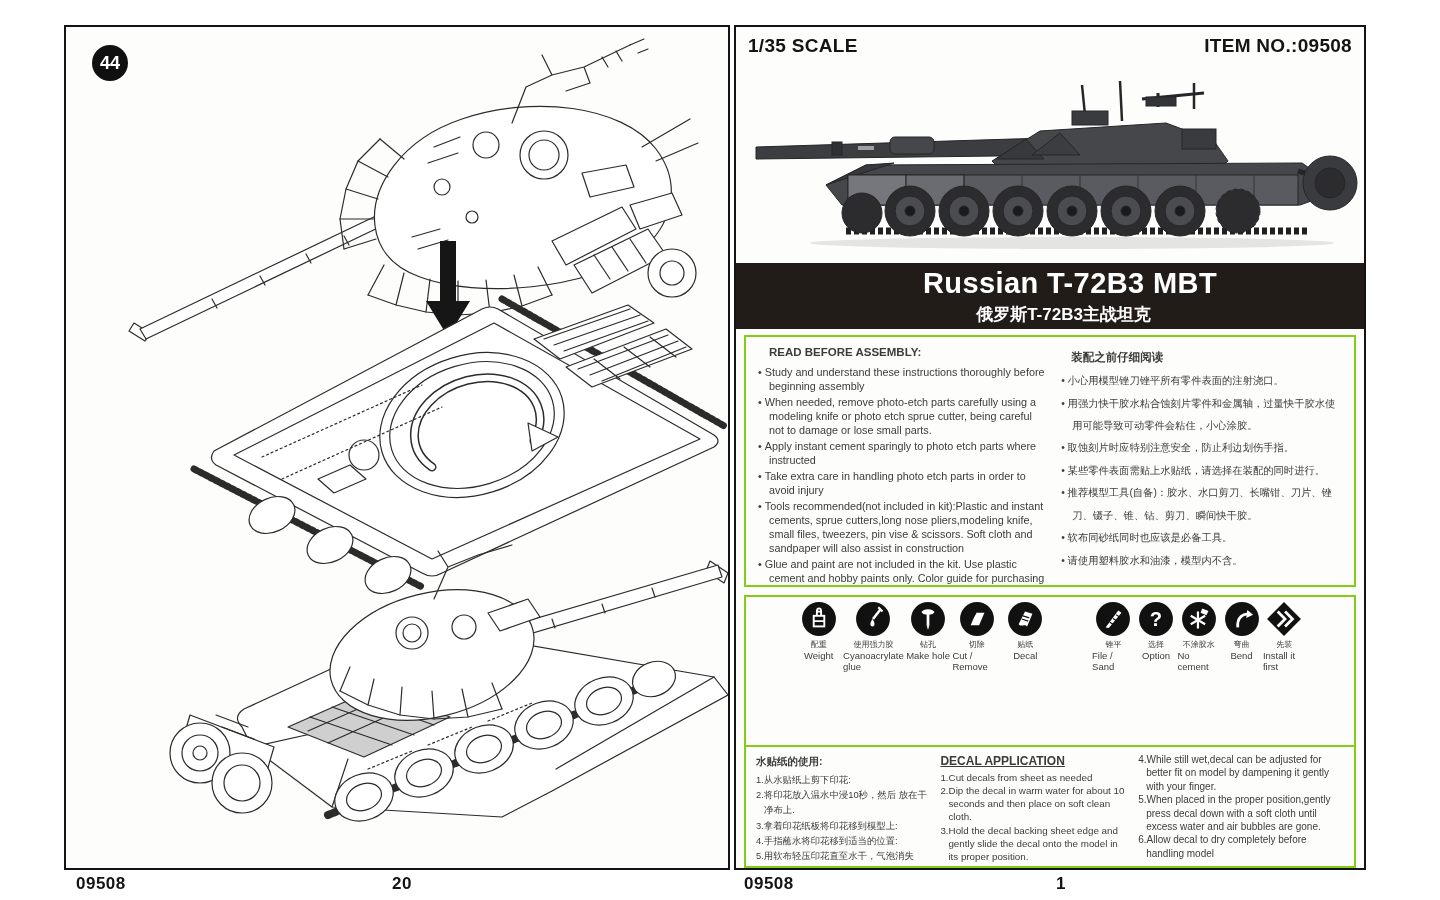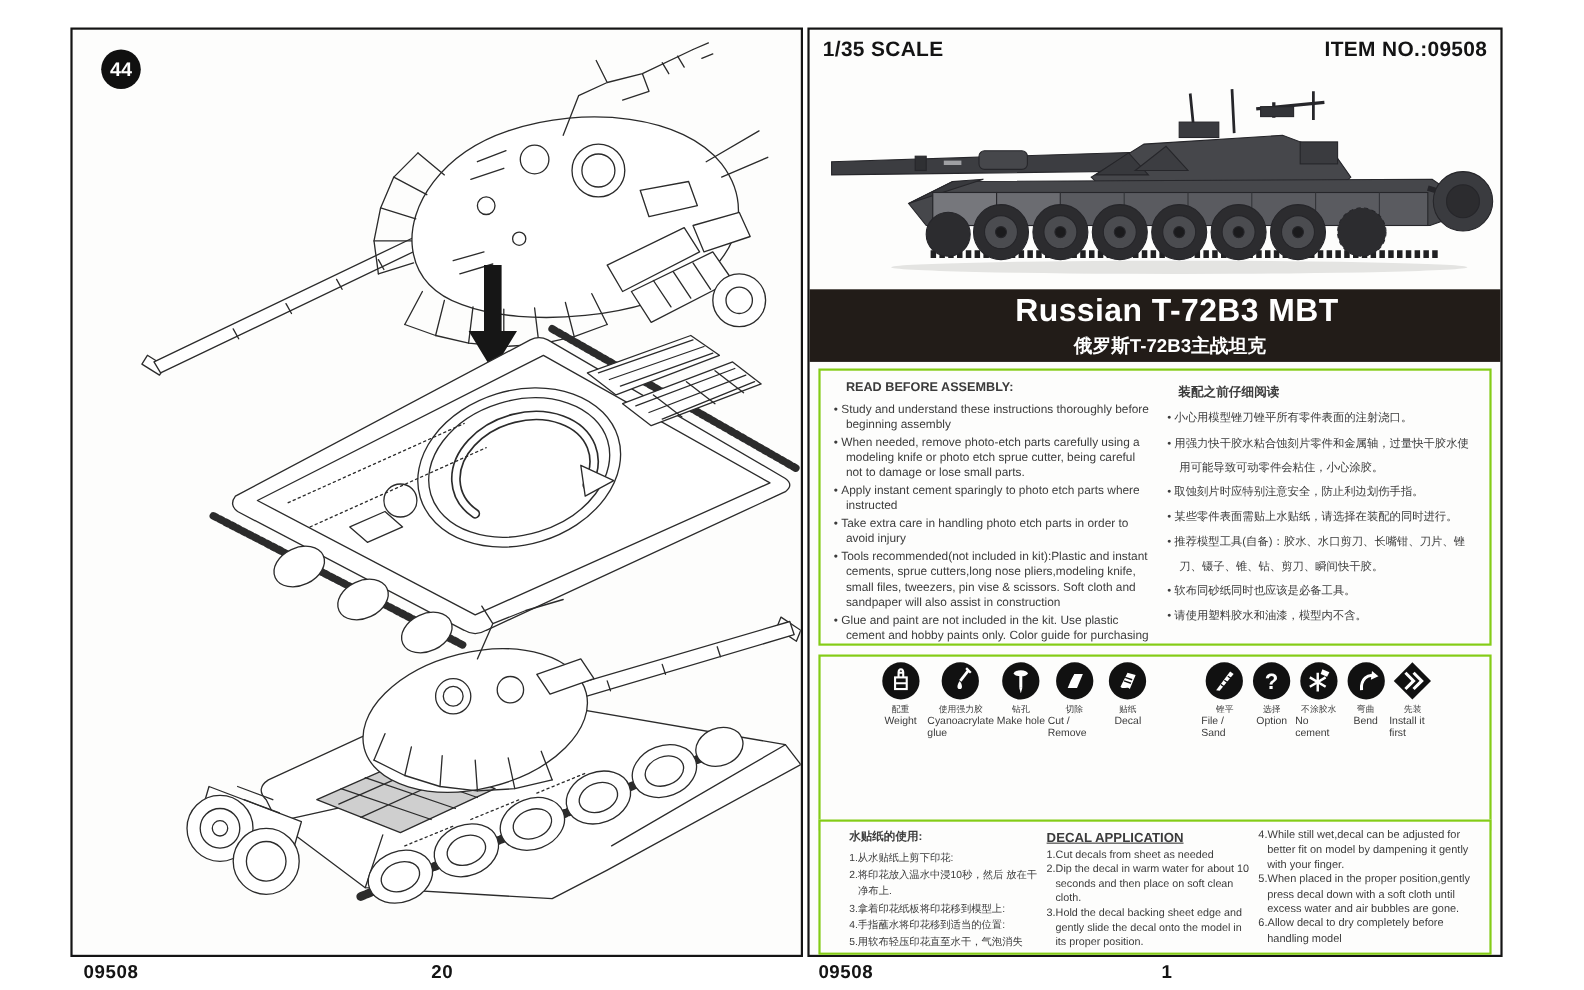--- a/index.html
+++ b/index.html
@@ -39,21 +39,21 @@
 
   #icon-box{top:568px;height:160px;display:flex;flex-direction:row;justify-content:space-evenly;padding:4px 6px;}
   .icon-row{display:flex;}
   .icon-cell{flex:1;display:flex;flex-direction:column;align-items:center;}
   .icon-glyph{width:36px;height:36px;}
   .icon-zh{font-size:8px;color:#3b3b3b;margin-top:2px;}
   .icon-en{font-size:9.5px;color:#3b3b3b;}
 
   #decal-box{top:718px;height:123px;display:flex;padding:6px 10px;}
   .dc{color:#3b3b3b;}
-  .dc-zh{width:30%;font-size:9.4px;line-height:1.62;margin-left:16px;}
+  .dc-zh{width:30%;font-size:9.4px;line-height:1.62;}
   .dc-b{width:35%;font-size:9.8px;line-height:1.34;padding:0 8px;box-sizing:border-box;}
   .dc-c{width:35%;font-size:10px;line-height:1.34;}
   .dc-head{font-weight:bold;font-size:10.5px;margin-bottom:2px;}
   .dc-b .dc-head{font-size:12px;text-decoration:underline;}
   .dc-step{padding-left:8px;text-indent:-8px;}
 </style>
 </head>
 <body>
 
 <div class="page" id="left-page">

